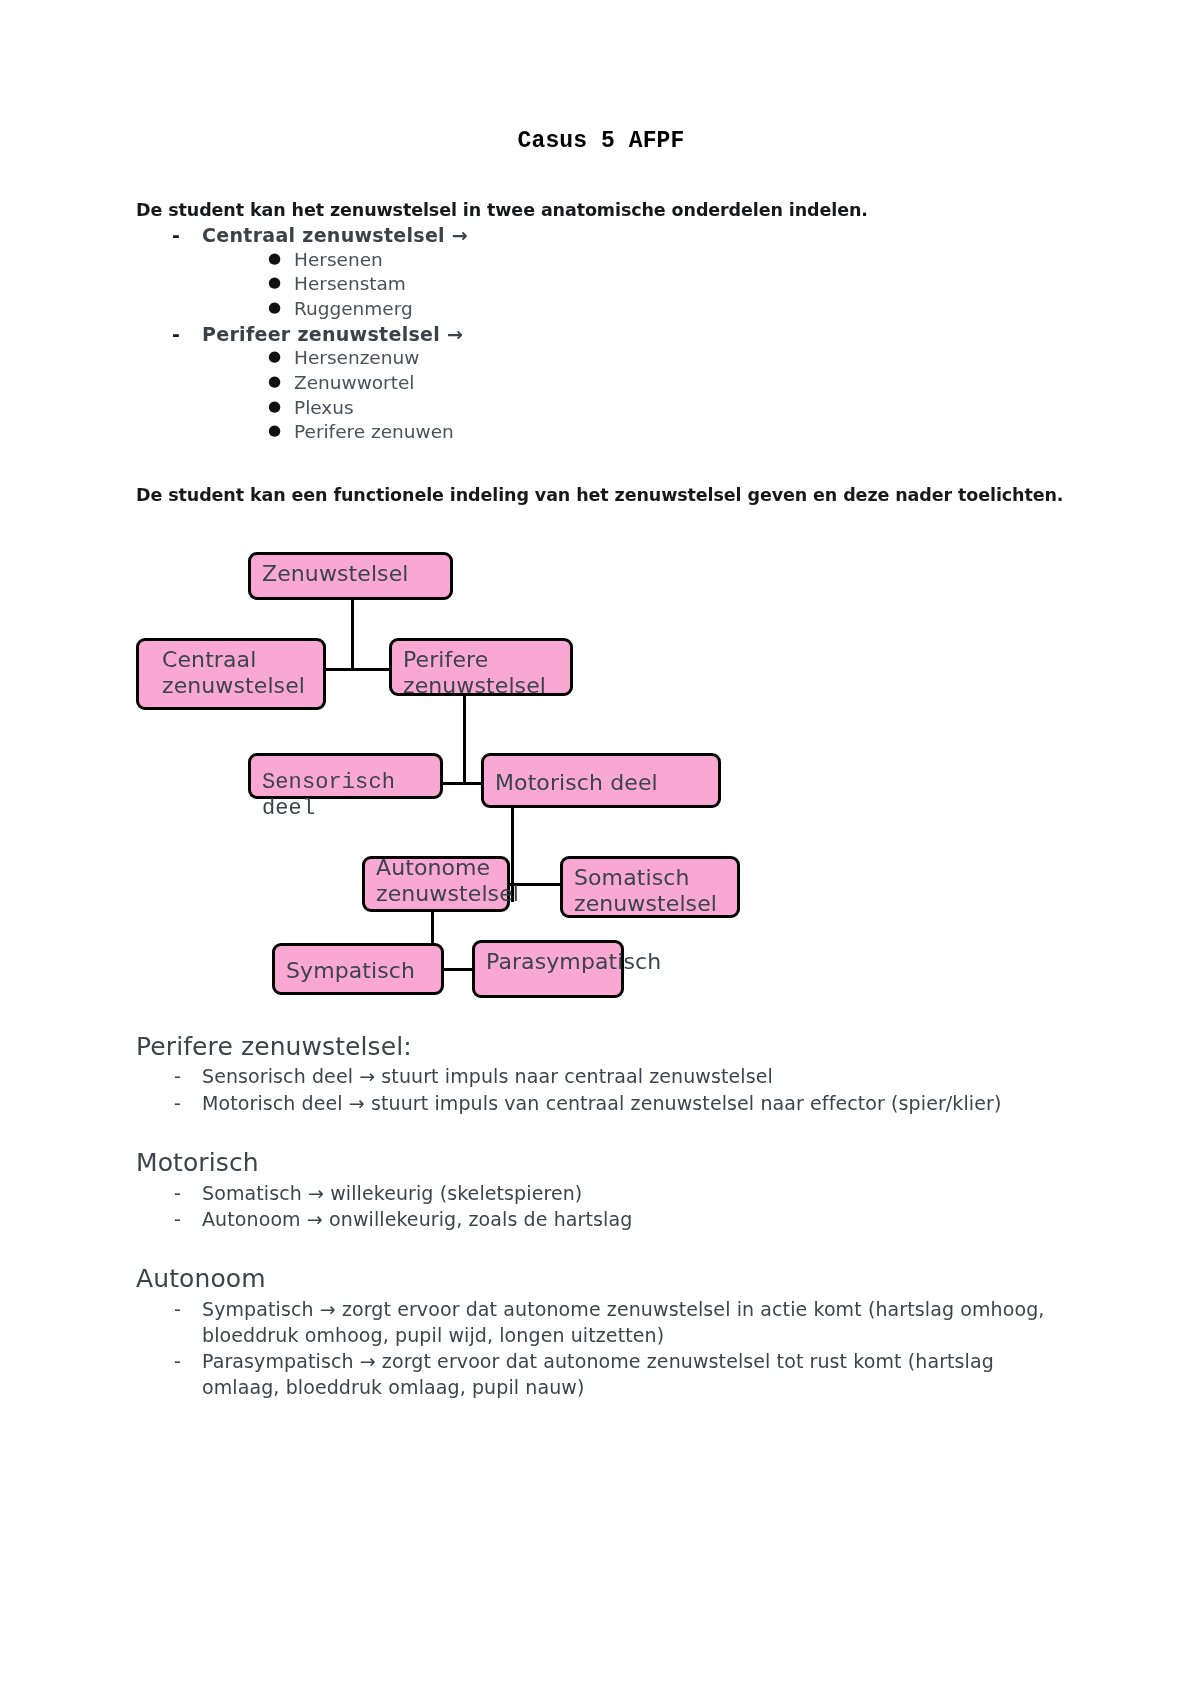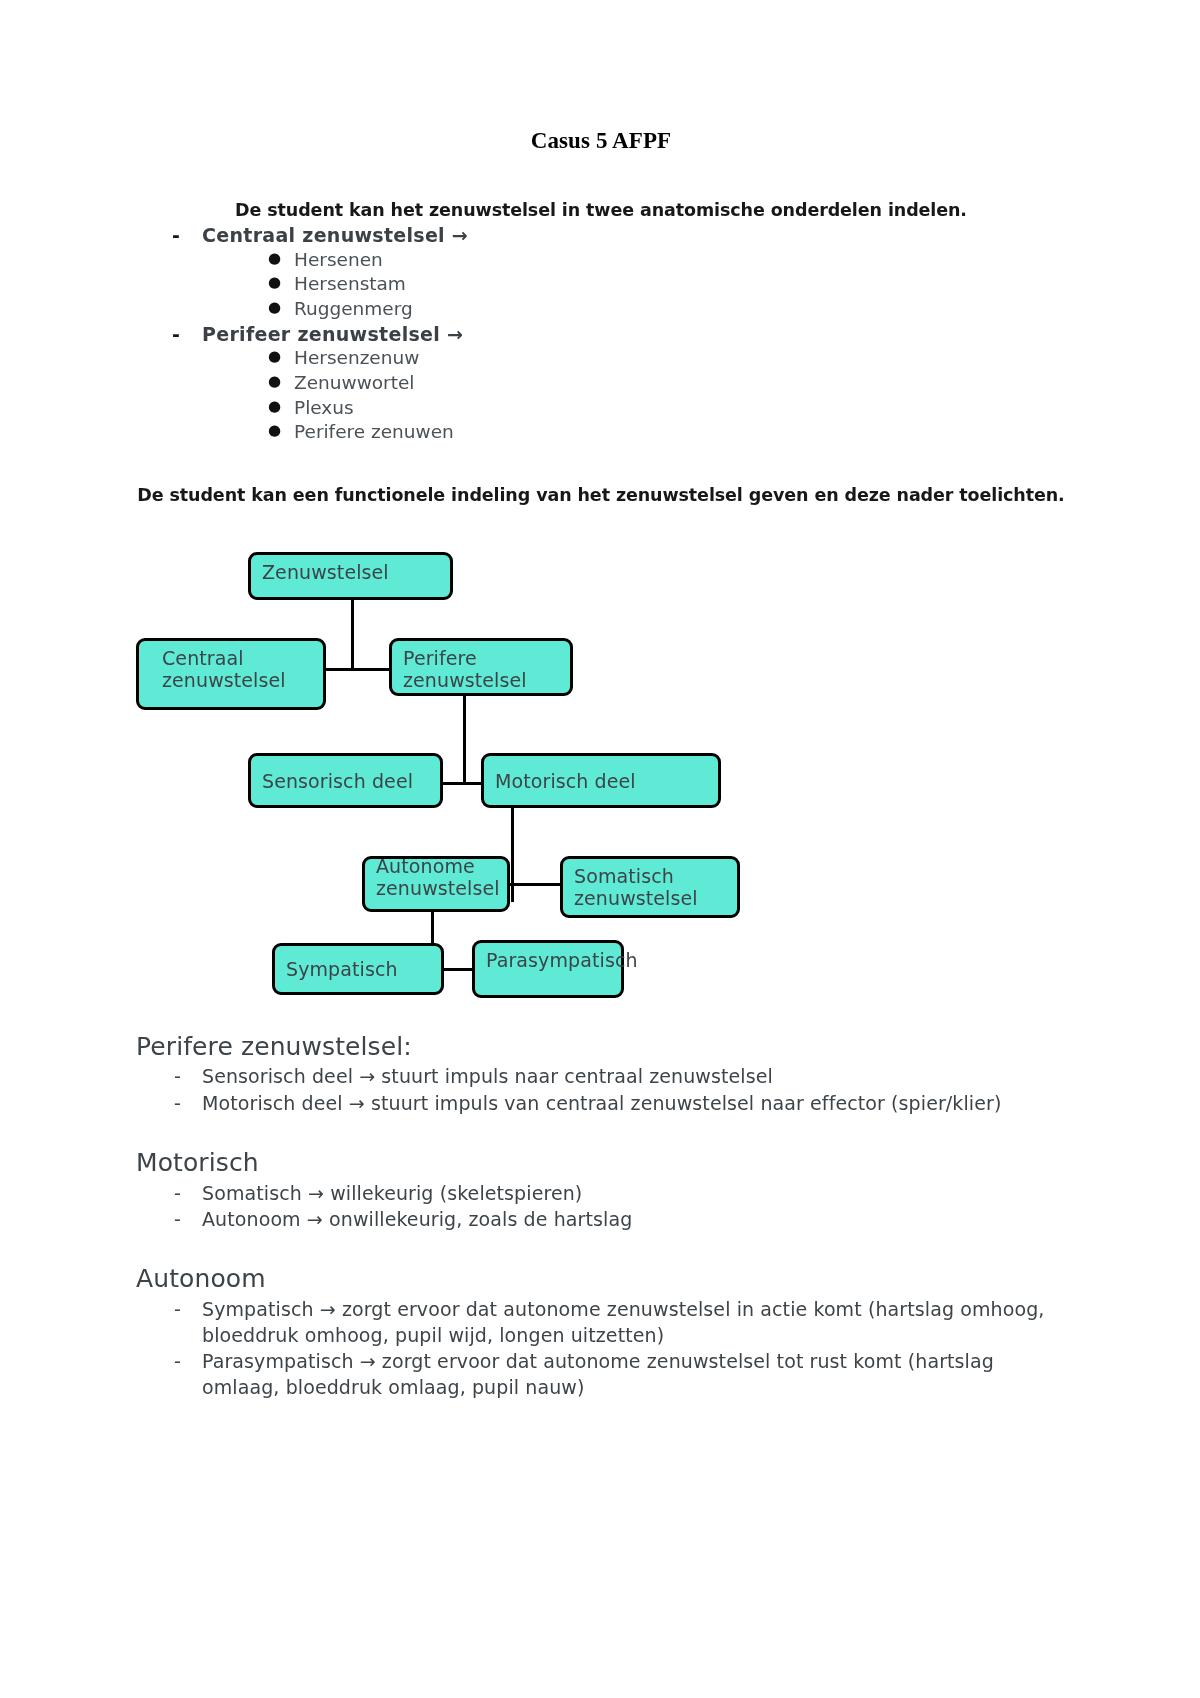--- a/index.html
+++ b/index.html
@@ -32,32 +32,31 @@
   }
 
   
   .doc-title {
     text-align: center;
     font-size: 23px;
     font-weight: bold;
     letter-spacing: 0.1px;
     margin: 0 0 44px 0;
     color: #000;
-    font-family: Liberation Serif, serif;
+    font-family: Liberation Mono, monospace;
   }
 
   
   .objective {
     font-size: 17.5px;
     font-weight: bold;
     line-height: 1.42;
     color: #17181a;
     margin: 0;
     letter-spacing: -0.1px;
-    text-align: center;
   }
 
   
   ul.lvl1 {
     list-style: none;
     margin: 0;
     padding: 0 0 0 36px;
   }
   ul.lvl1 > li {
     position: relative;
@@ -104,25 +103,25 @@
 
   
   .diagram {
     position: relative;
     width: 930px;
     height: 470px;
     margin-top: 30px;
   }
   .nbox {
     position: absolute;
-    background: #5eead4;
+    background: #f9a8d4;
     border: 3px solid #000000;
     border-radius: 9px;
     box-sizing: border-box;
-    font-size: 19px;
+    font-size: 22px;
     color: #3d4449;
     line-height: 1.18;
     letter-spacing: 0.1px;
     padding: 6px 11px 0 11px;
     z-index: 3;
     font-weight: normal;
   }
   .nbox.overflow {
     overflow: visible;
     padding-top: 0;
@@ -226,21 +225,21 @@
       </div>
 
       <div class="nbox" style="left:0px; top:100px; width:190px; height:72px;padding-left:23px;">
         <span>Centraal zenuwstelsel</span>
       </div>
 
       <div class="nbox" style="left:253px; top:100px; width:184px; height:58px;">
         <span>Perifere zenuwstelsel</span>
       </div>
 
-      <div class="nbox" style="left:112px; top:215px; width:195px; height:55px;">
+      <div class="nbox" style="left:112px; top:215px; width:195px; height:46px;font-family:Liberation Mono, monospace;">
         <span style="display:block;padding-top:8px;">Sensorisch deel</span>
       </div>
 
       <div class="nbox" style="left:345px; top:215px; width:240px; height:55px;">
         <span style="display:block;padding-top:8px;">Motorisch deel</span>
       </div>
 
       <div class="nbox overflow" style="left:226px; top:318px; width:148px; height:56px;">
         <span class="ov-text">Autonome zenuwstelsel</span>
       </div>

